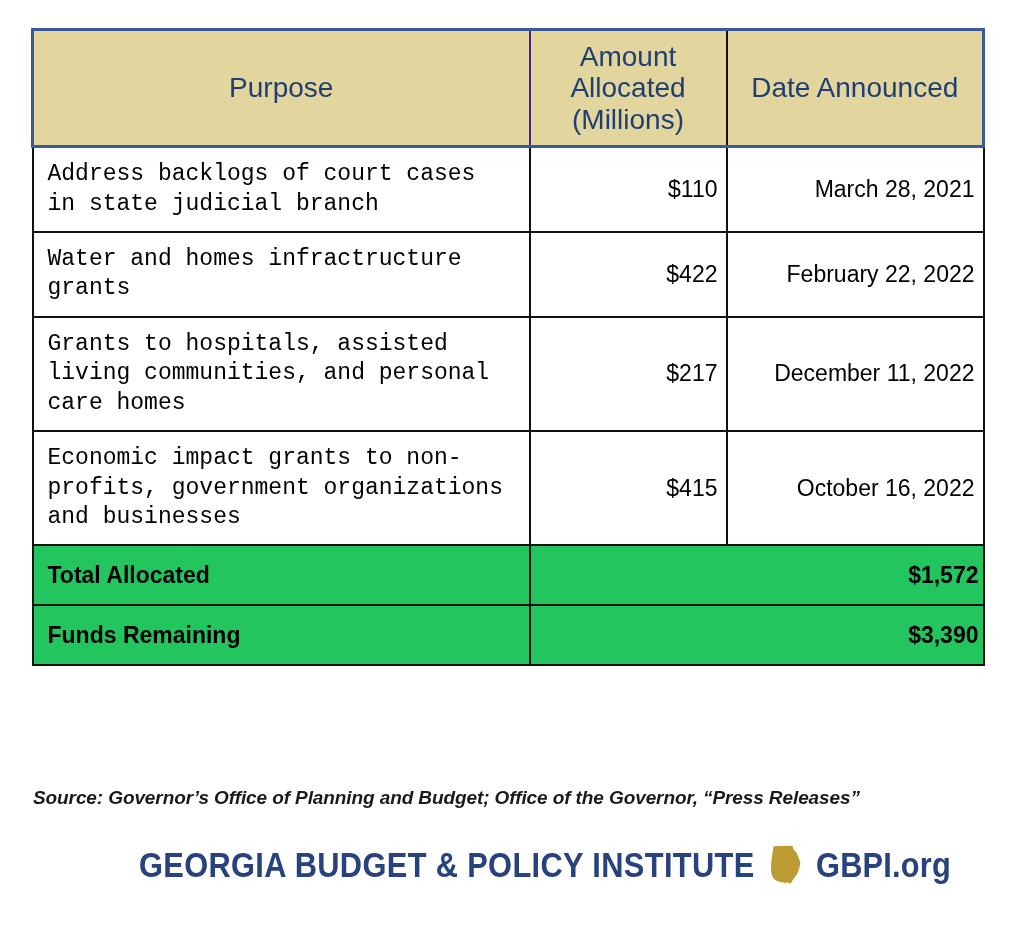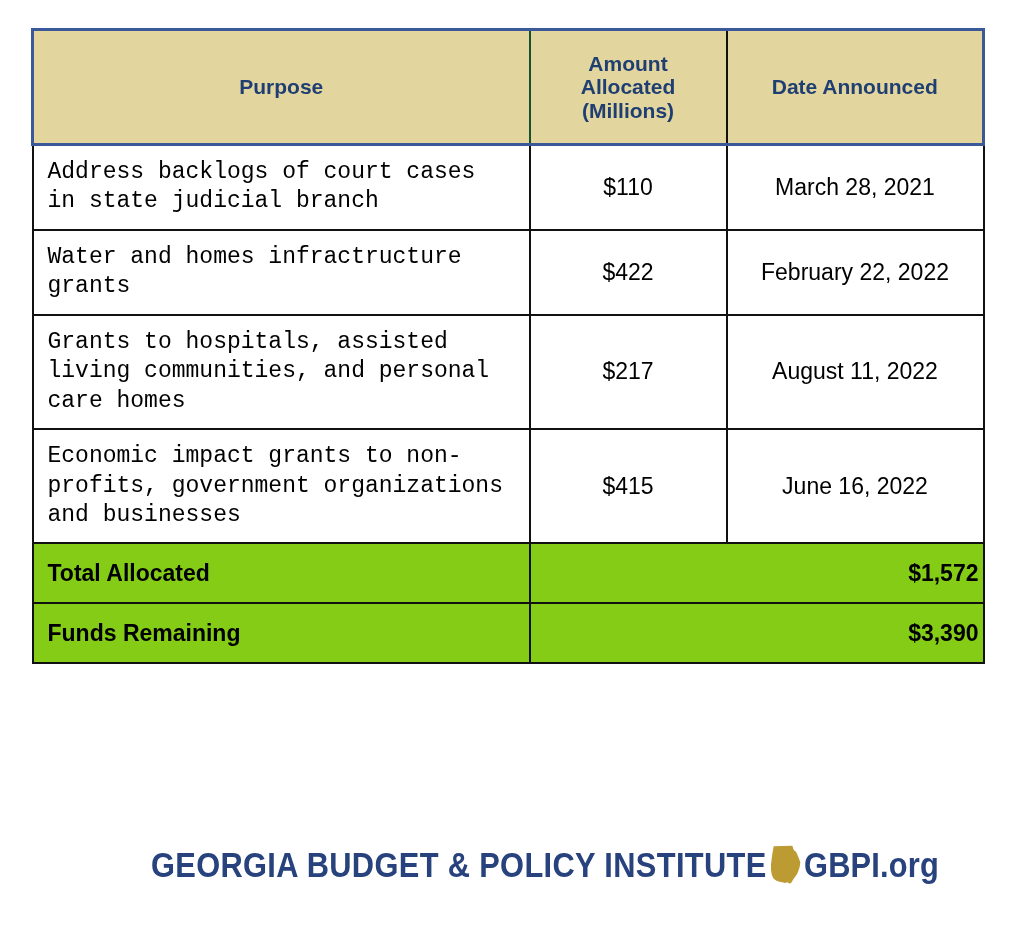--- a/index.html
+++ b/index.html
@@ -39,54 +39,54 @@
   }
 
   col.c-purpose { width: 497px; }
   col.c-amount  { width: 197px; }
   col.c-date    { width: 257px; }
 
   
   thead th {
     background: #e3d59e;
     color: #1f3f73;
-    font-weight: bold;
-    font-size: 21px;
+    font-weight: normal;
+    font-size: 28px;
     line-height: 1.12;
     text-align: center;
     padding: 10px 6px;
     border: 3px solid #3b5998;
     height: 115px;
   }
-  thead th.th-purpose { border-right: 2px solid #14532d; }
+  thead th.th-purpose { border-right: 2px solid #4c1d95; }
   thead th.th-amount  { border-left: 2px solid #111111; border-right: 2px solid #111111; }
   thead th.th-date    { border-left: 2px solid #111111; }
 
   
   tbody.body-rows td {
     border: 2px solid #111111;
     background: #ffffff;
     color: #000000;
     font-size: 23px;
     line-height: 1.28;
   }
   td.cell-purpose {
     text-align: left;
     padding: 12px 14px 12px 14px;
     font-family: Liberation Mono, monospace;
   }
   td.cell-amount,
   td.cell-date {
-    text-align: center;
+    text-align: right;
     padding: 12px 8px;
   }
 
   
   tbody.summary-rows td {
-    background: #84cc16;
+    background: #22c55e;
     border: 2px solid #111111;
     color: #000000;
     font-weight: bold;
     font-size: 23px;
     height: 60px;
   }
   td.cell-sum-label {
     text-align: left;
     padding: 8px 14px;
   }
@@ -109,21 +109,21 @@
 
   
   .footer-logo {
     position: absolute;
     left: 0;
     top: 845px;
     width: 1024px;
     display: flex;
     align-items: center;
     justify-content: center;
-    gap: 2px;
+    gap: 14px;
   }
   .logo-wordmark {
     font-family: "Liberation Sans Narrow", "Liberation Sans", sans-serif;
     font-weight: bold;
     font-size: 35px;
     letter-spacing: 0.4px;
     color: #27427c;
     transform: scaleX(0.88);
     transform-origin: right center;
     white-space: nowrap;
@@ -177,42 +177,43 @@
           <td class="cell-date">March 28, 2021</td>
         </tr>
         <tr>
           <td class="cell-purpose">Water and homes infractructure grants</td>
           <td class="cell-amount">$422</td>
           <td class="cell-date">February 22, 2022</td>
         </tr>
         <tr>
           <td class="cell-purpose">Grants to hospitals, assisted living communities, and personal care homes</td>
           <td class="cell-amount">$217</td>
-          <td class="cell-date">August 11, 2022</td>
+          <td class="cell-date">December 11, 2022</td>
         </tr>
         <tr>
           <td class="cell-purpose">Economic impact grants to non-profits, government organizations and businesses</td>
           <td class="cell-amount">$415</td>
-          <td class="cell-date">June 16, 2022</td>
+          <td class="cell-date">October 16, 2022</td>
         </tr>
       </tbody>
 
       <tbody class="summary-rows">
         <tr>
           <td class="cell-sum-label">Total Allocated</td>
           <td class="cell-sum-value" colspan="2">$1,572</td>
         </tr>
         <tr>
           <td class="cell-sum-label">Funds Remaining</td>
           <td class="cell-sum-value" colspan="2">$3,390</td>
         </tr>
       </tbody>
     </table>
   </div>
 
+  <div class="source-note">Source: Governor’s Office of Planning and Budget; Office of the Governor, “Press Releases”</div>
 
   <div class="footer-logo">
     <span class="logo-wordmark">GEORGIA BUDGET &amp; POLICY INSTITUTE</span>
 
     <svg class="ga-shape" viewBox="0 0 100 120" aria-hidden="true">
       <path fill="#bd9b33" d="M16 4 L72 2 L76 14 L84 22 L90 36 L96 52 L94 66 L90 78 L86 88 L80 96 L74 104 L70 112 L64 116 L58 112 L50 114 L42 112 L34 110 L26 108 L20 104 L14 98 L10 88 L8 74 L8 58 L10 42 L12 26 Z"></path>
     </svg>
 
     <span class="logo-url">GBPI.org</span>
   </div>

